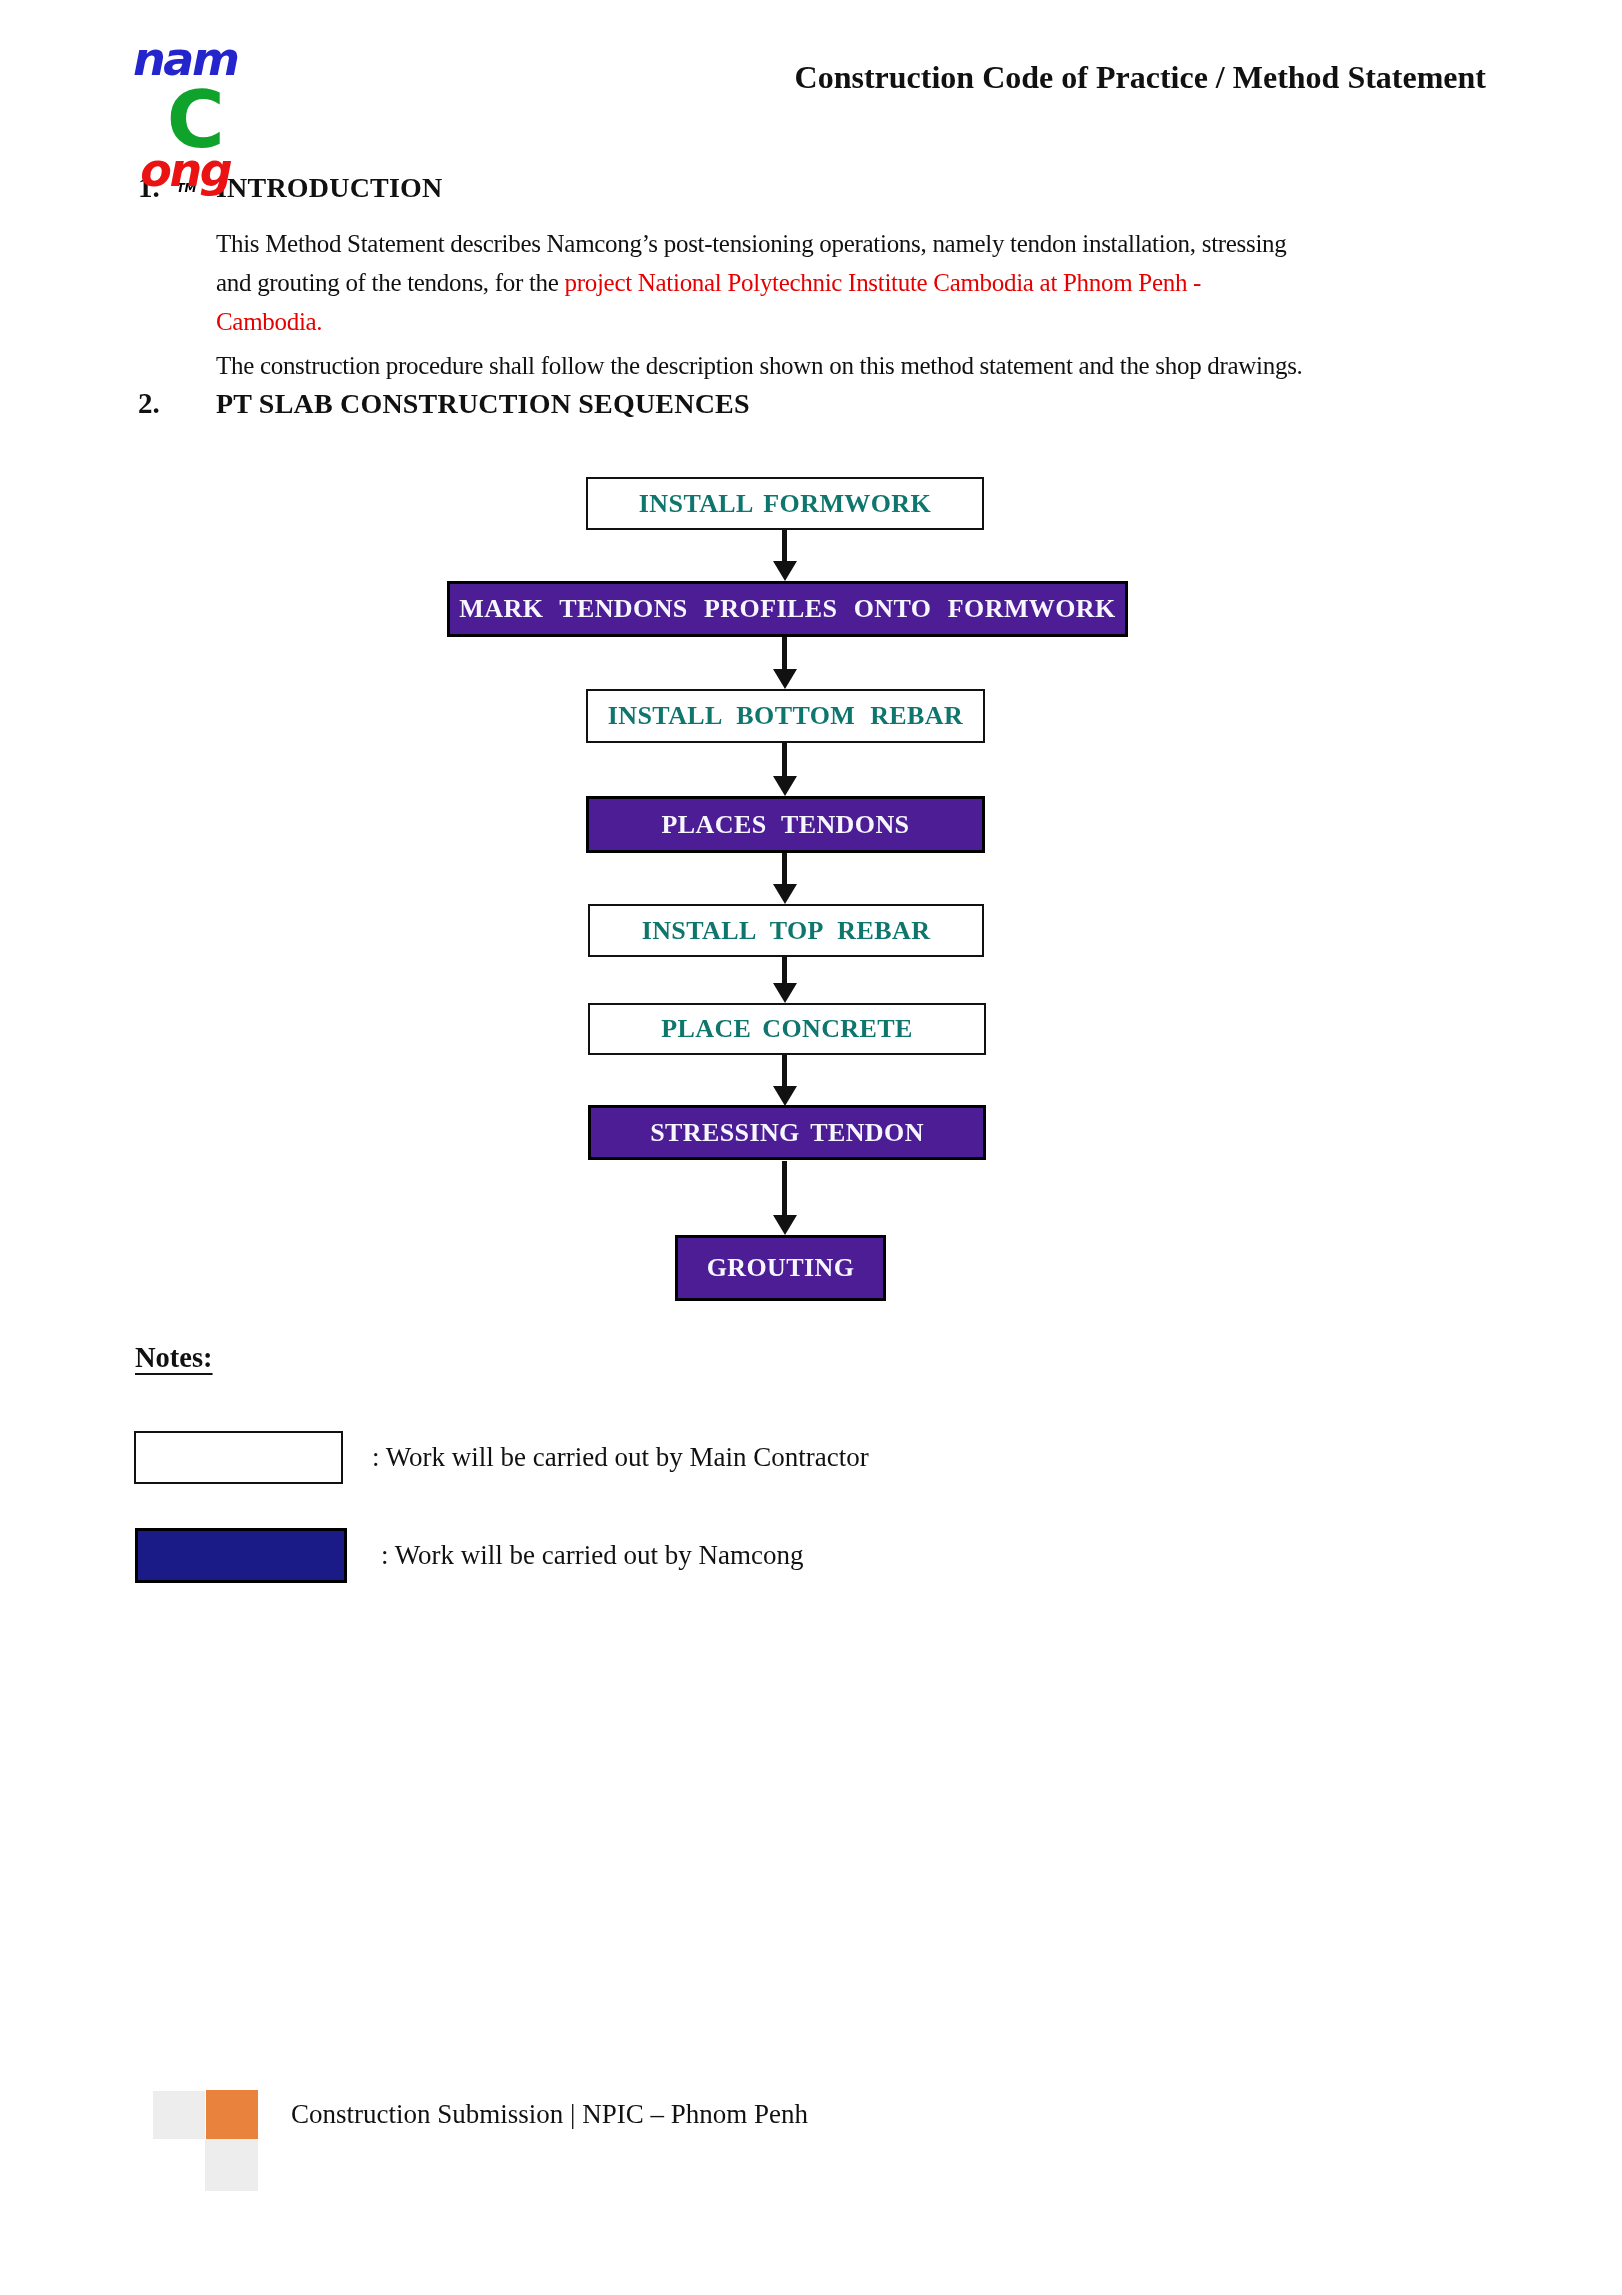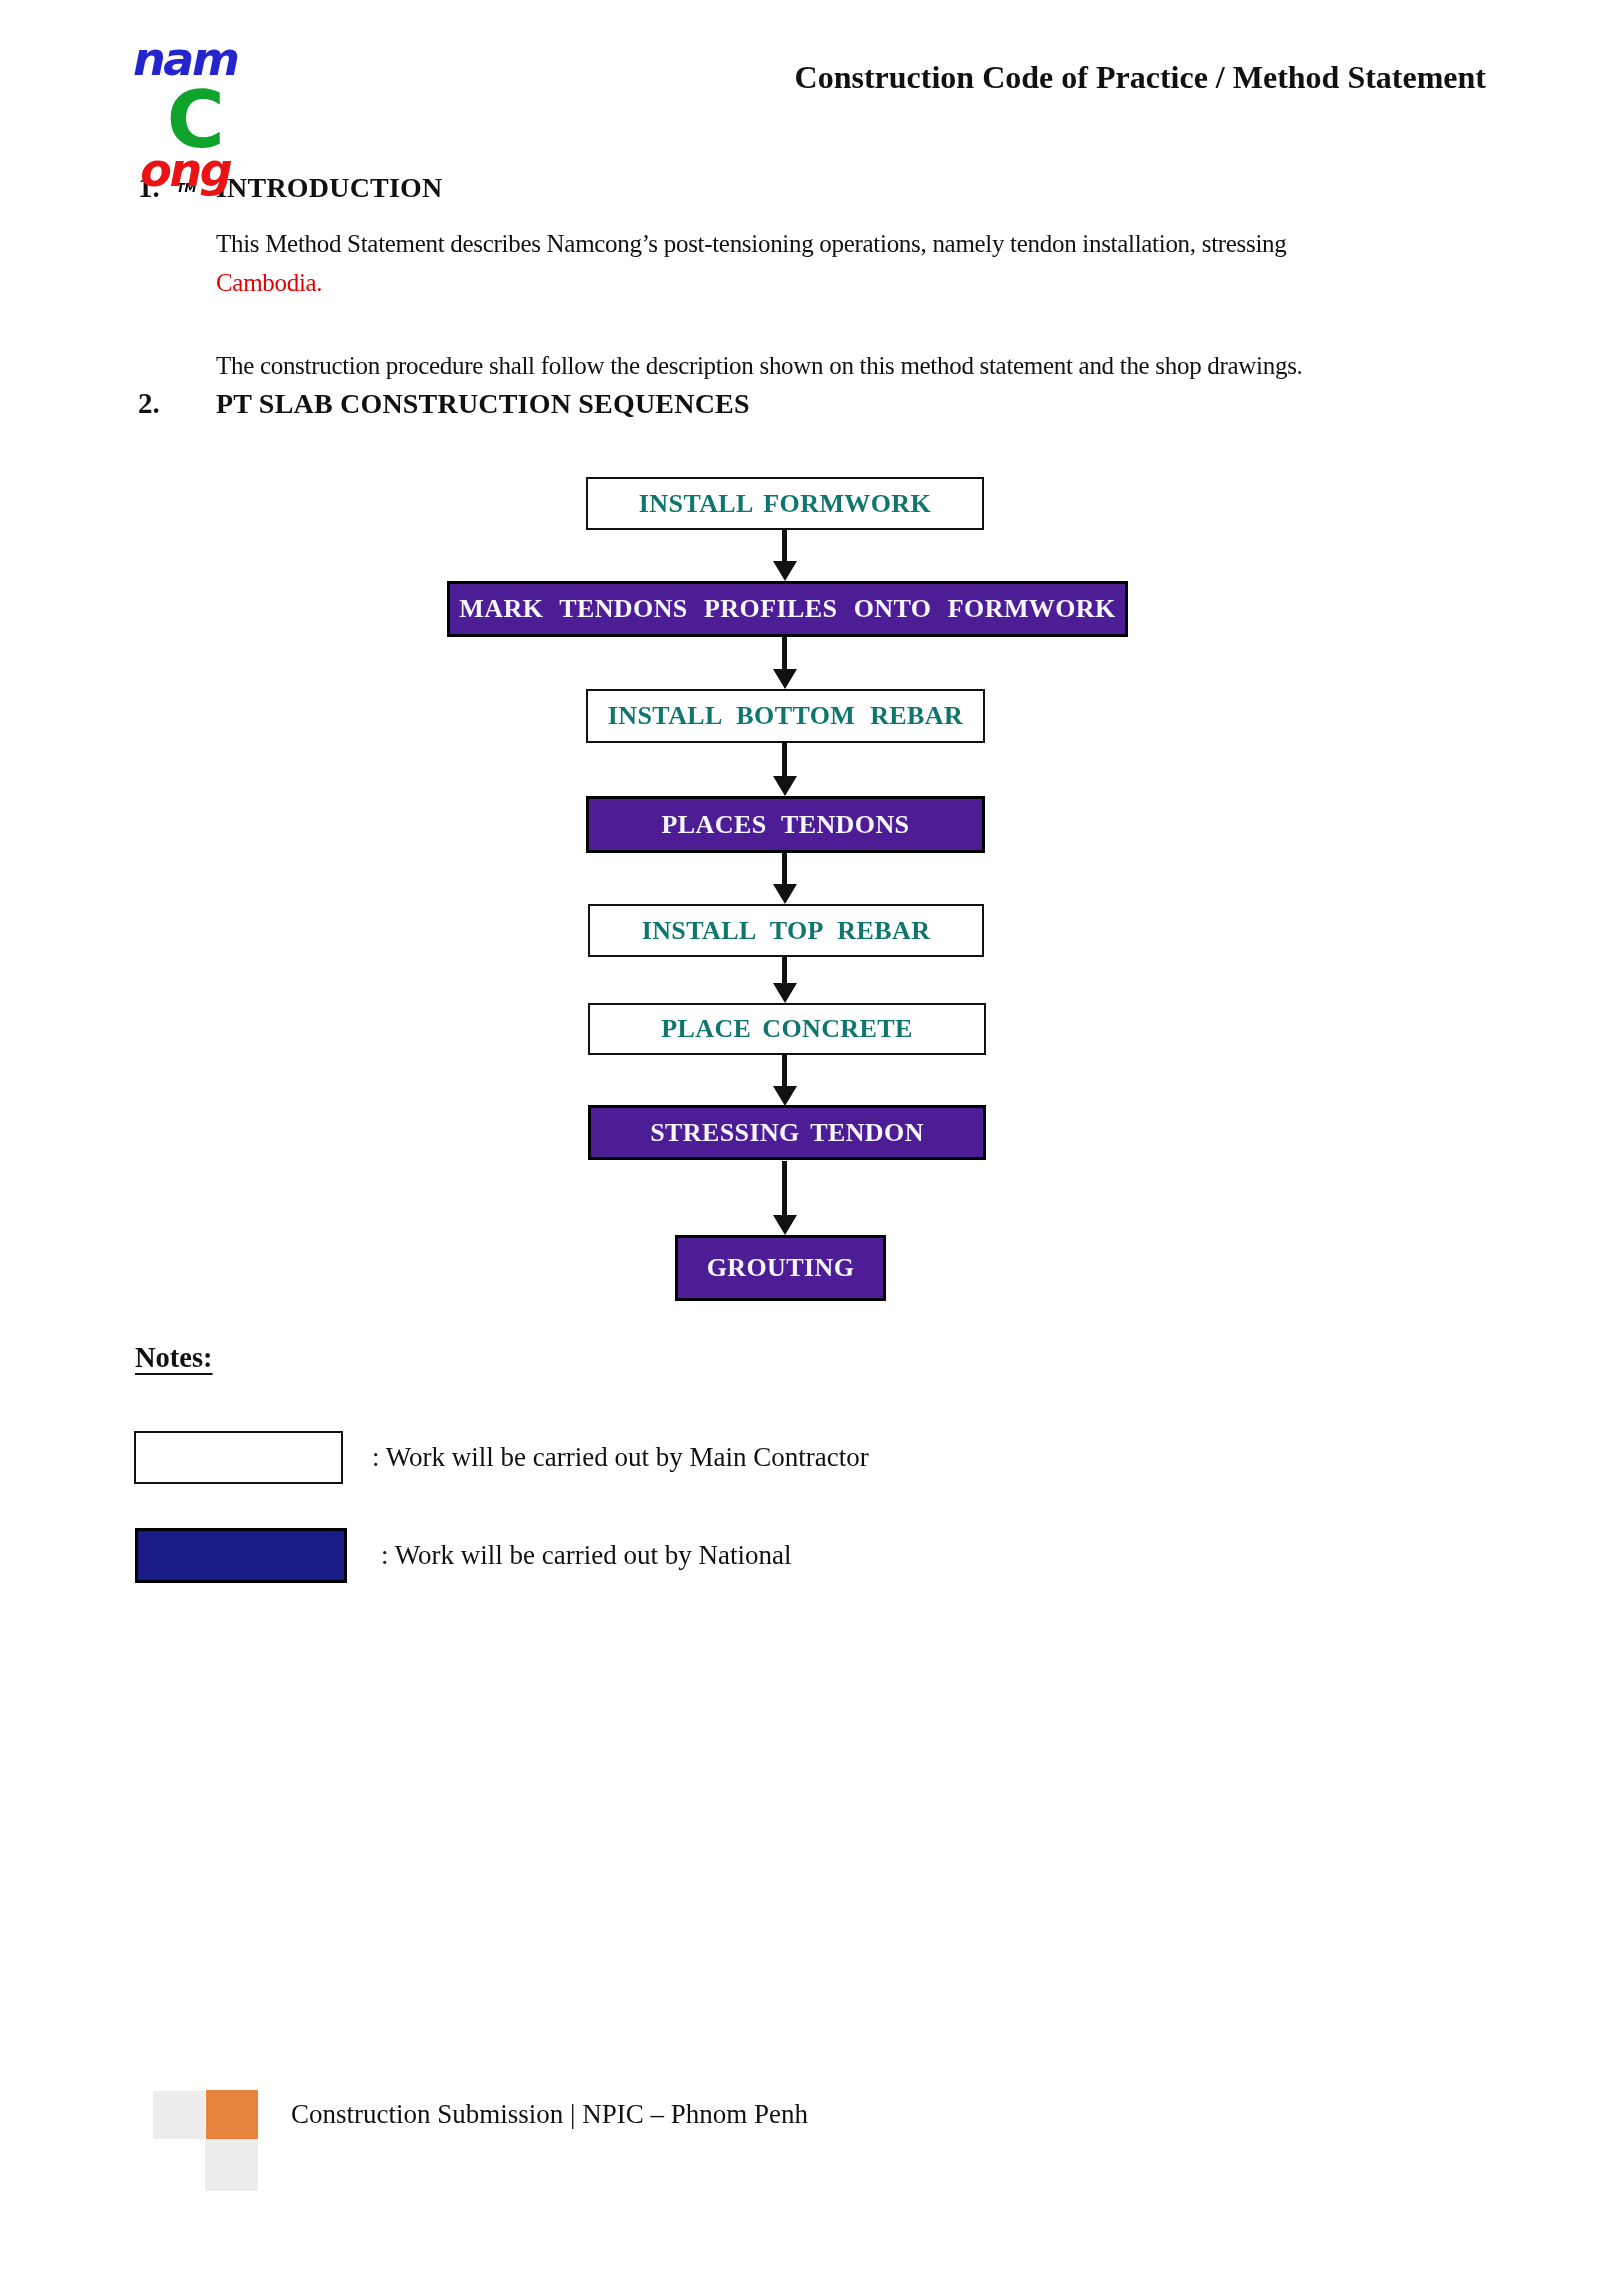--- a/index.html
+++ b/index.html
@@ -75,20 +75,21 @@
       <span class="tm">TM</span>
   </div>
   <div class="abs header-title" style="right:137px; top:59px;">Construction Code of Practice / Method Statement</div>
 
   <div class="abs section-row" style="left:138px; top:171px;">
     <span class="num">1.</span><span class="head" style="font-size:28px;">INTRODUCTION</span>
   </div>
 
   <div class="abs body-text" style="left:216px; top:224px;">
     <div class="body-line">This Method Statement describes Namcong’s post-tensioning operations, namely tendon installation, stressing</div>
+    <div class="body-line"><span>and grouting of the tendons, for the </span><span class="red">project National Polytechnic Institute Cambodia at Phnom Penh -</span></div>
     <div class="body-line red">Cambodia.</div>
   </div>
 
   <div class="abs body-text body-line" style="left:216px; top:346px;">The construction procedure shall follow the description shown on this method statement and the shop drawings.</div>
 
   <div class="abs section-row" style="left:138px; top:387px;">
     <span class="num">2.</span><span class="head" style="font-size:28px;">PT SLAB CONSTRUCTION SEQUENCES</span>
   </div>
 
   <div>
@@ -143,21 +144,21 @@
 
     <div class="fc-box fc-blue" style="left:675px; top:1235px; width:211px; height:66px;">GROUTING</div>
   </div>
 
   <div class="abs notes-heading" style="left:135px; top:1342px;">Notes:</div>
 
   <div class="legend-swatch legend-white" style="left:134px; top:1431px; width:209px; height:53px;"></div>
   <div class="legend-text" style="left:372px; top:1431px; height:53px;">: Work will be carried out by Main Contractor</div>
 
   <div class="legend-swatch legend-blue" style="left:135px; top:1528px; width:212px; height:55px;"></div>
-  <div class="legend-text" style="left:381px; top:1528px; height:55px;">: Work will be carried out by National</div>
+  <div class="legend-text" style="left:381px; top:1528px; height:55px;">: Work will be carried out by Namcong</div>
 
   <div class="footer-sq sq-gray" style="left:153px; top:2091px; width:52px; height:48px;"></div>
   <div class="footer-sq sq-orange" style="left:206px; top:2090px; width:52px; height:49px;"></div>
   <div class="footer-sq sq-gray" style="left:205px; top:2139px; width:53px; height:52px;"></div>
   <div class="footer-text" style="left:291px; top:2089px; height:51px;">Construction Submission | NPIC – Phnom Penh</div>
 
 </div>
 
 
 </body></html>

